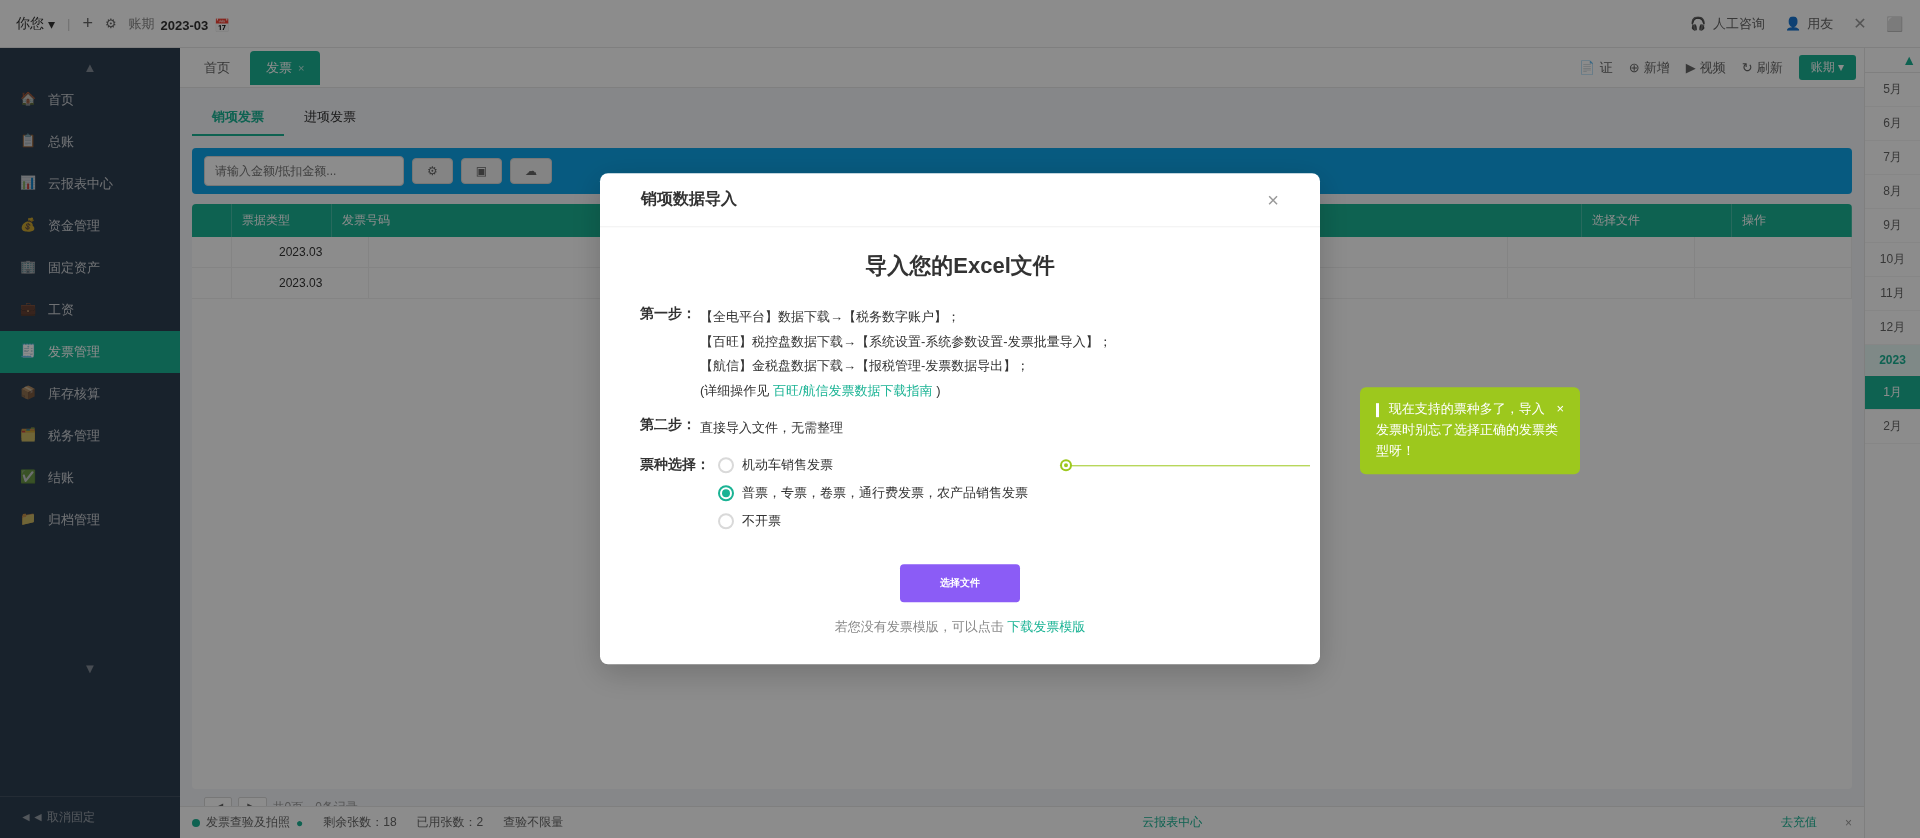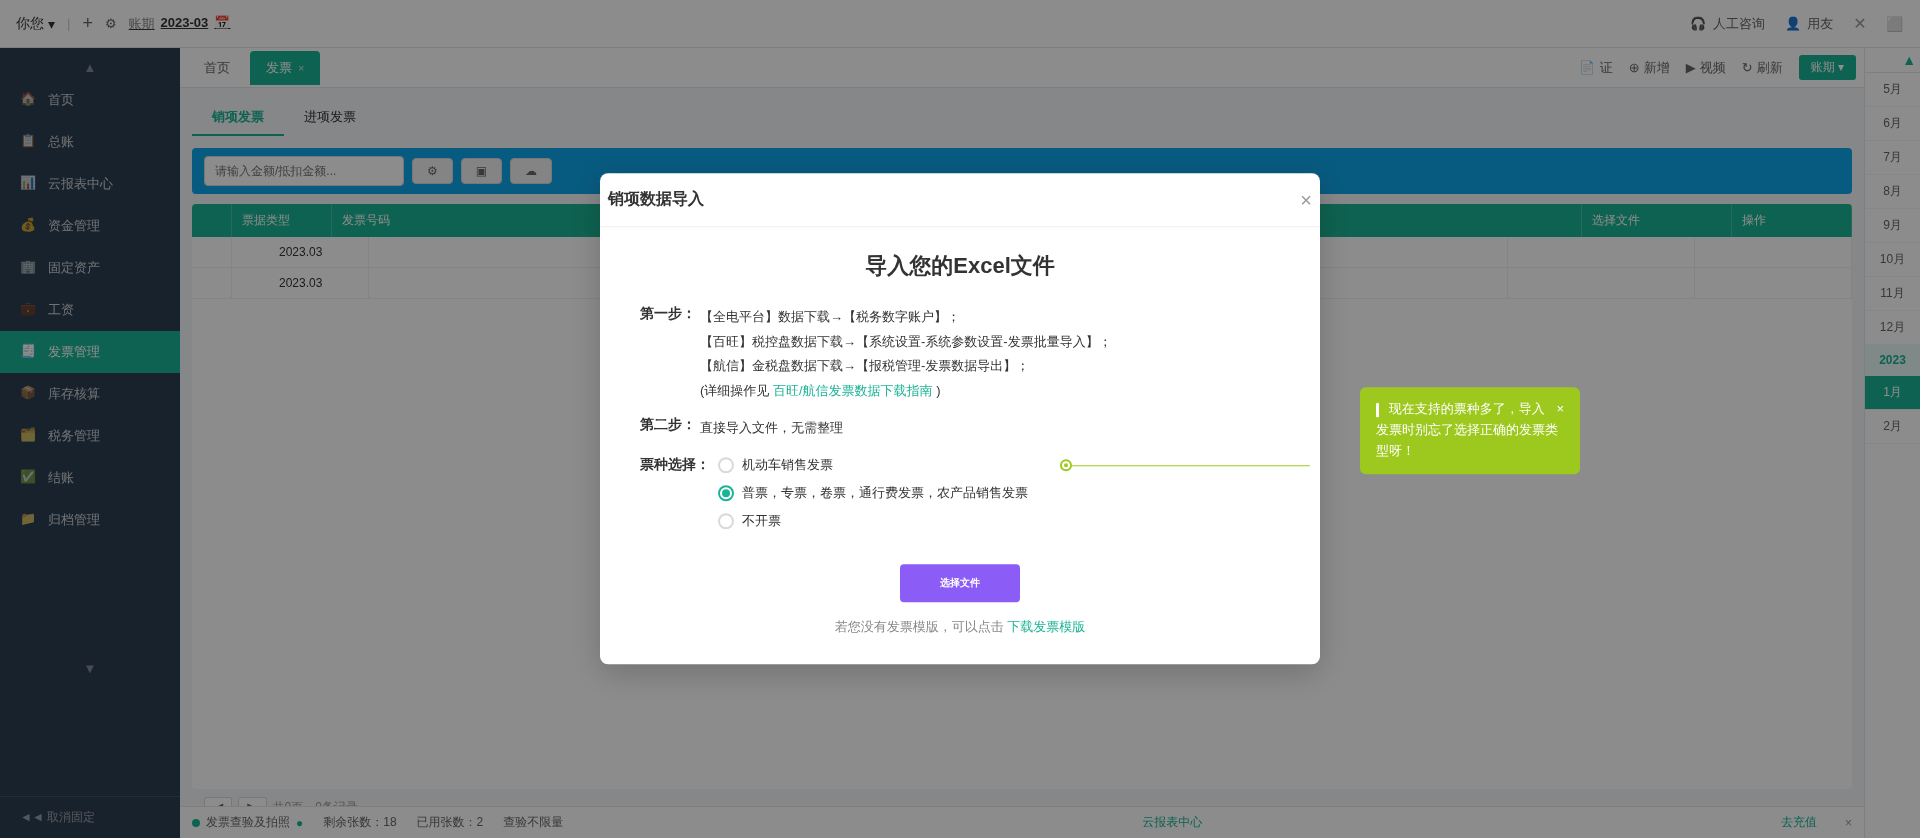--- a/index.html
+++ b/index.html
@@ -17,21 +17,21 @@
       background: #1ab394; height: 48px; padding: 0 12px; margin-left: -16px;
     }
     .logo-icon { width: 32px; height: 32px; background: #fff; border-radius: 6px; display: flex; align-items: center; justify-content: center; }
     .logo-icon svg { width: 24px; height: 24px; }
     .logo-text { color: #fff; font-size: 14px; font-weight: bold; line-height: 1.2; }
     .logo-sub { color: rgba(255,255,255,0.8); font-size: 10px; }
     .top-company { color: #333; font-size: 14px; cursor: pointer; display: flex; align-items: center; gap: 4px; }
     .top-sep { color: #ccc; }
     .top-add { color: #666; font-size: 18px; cursor: pointer; }
     .top-gear { color: #666; cursor: pointer; }
-    .top-period { color: #333; display: flex; align-items: flex-start; gap: 6px; text-decoration: underline; }
+    .top-period { color: #333; display: flex; align-items: flex-end; gap: 6px; }
     .top-period-label { color: #888; }
     .top-period-val { color: #333; font-weight: bold; }
     .top-right { margin-left: auto; display: flex; align-items: center; gap: 20px; }
     .top-consult { display: flex; align-items: center; gap: 6px; color: #666; cursor: pointer; }
     .top-user { display: flex; align-items: center; gap: 6px; color: #666; cursor: pointer; }
 
     
     .main-layout { display: flex; height: calc(838px - 48px); }
 
     
@@ -85,21 +85,21 @@
     .overlay { position: fixed; top: 0; left: 0; right: 0; bottom: 0; background: rgba(0,0,0,0.45); z-index: 100; }
 
     
     .modal {
       position: fixed; top: 50%; left: 50%; transform: translate(-50%, -50%);
       background: #fff; border-radius: 8px; width: 720px; z-index: 200;
       box-shadow: 0 8px 32px rgba(0,0,0,0.2);
     }
     .modal-header {
       display: flex; align-items: center; justify-content: space-between;
-      padding: 16px 8px; border-bottom: 1px solid #f0f0f0;
+      padding: 16px 41px; border-bottom: 1px solid #f0f0f0;
     }
     .modal-title { font-size: 16px; font-weight: bold; color: #333; }
     .modal-close { cursor: pointer; color: #999; font-size: 20px; line-height: 1; }
     .modal-body { padding: 24px 40px 28px; }
     .modal-main-title { text-align: center; font-size: 22px; font-weight: bold; color: #333; margin-bottom: 24px; }
 
     .step-row { display: flex; margin-bottom: 12px; align-items: flex-start; }
     .step-label { font-size: 14px; color: #333; font-weight: bold; min-width: 60px; flex-shrink: 0; }
     .step-content { font-size: 13px; color: #333; line-height: 1.9; }
     .step-content a { color: #1ab394; text-decoration: none; }

